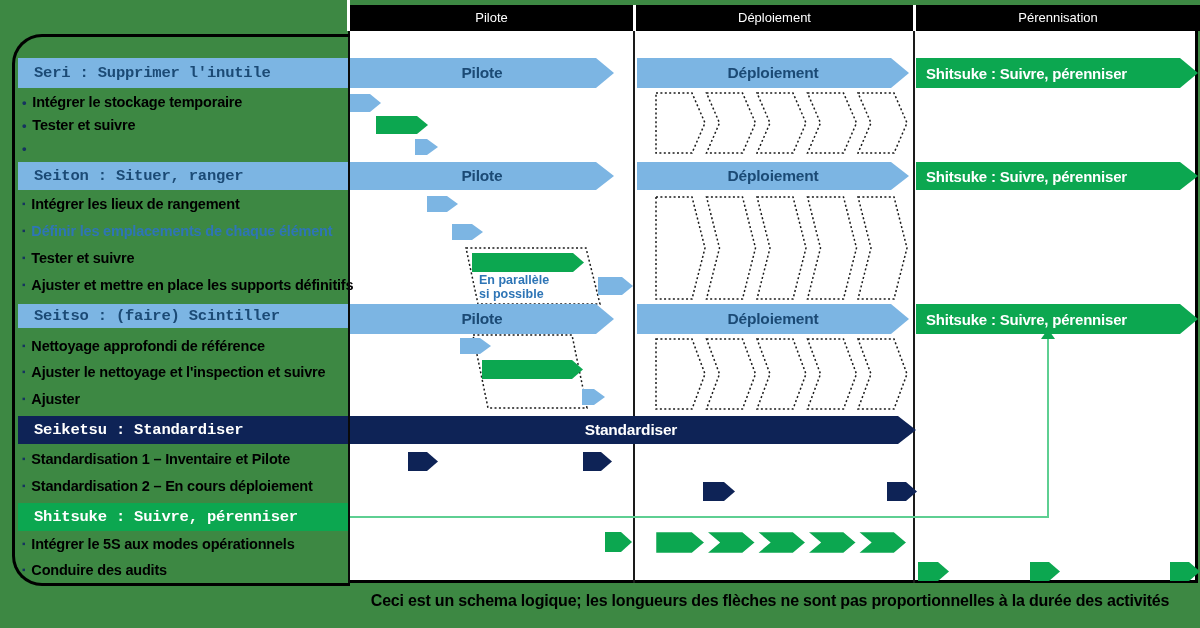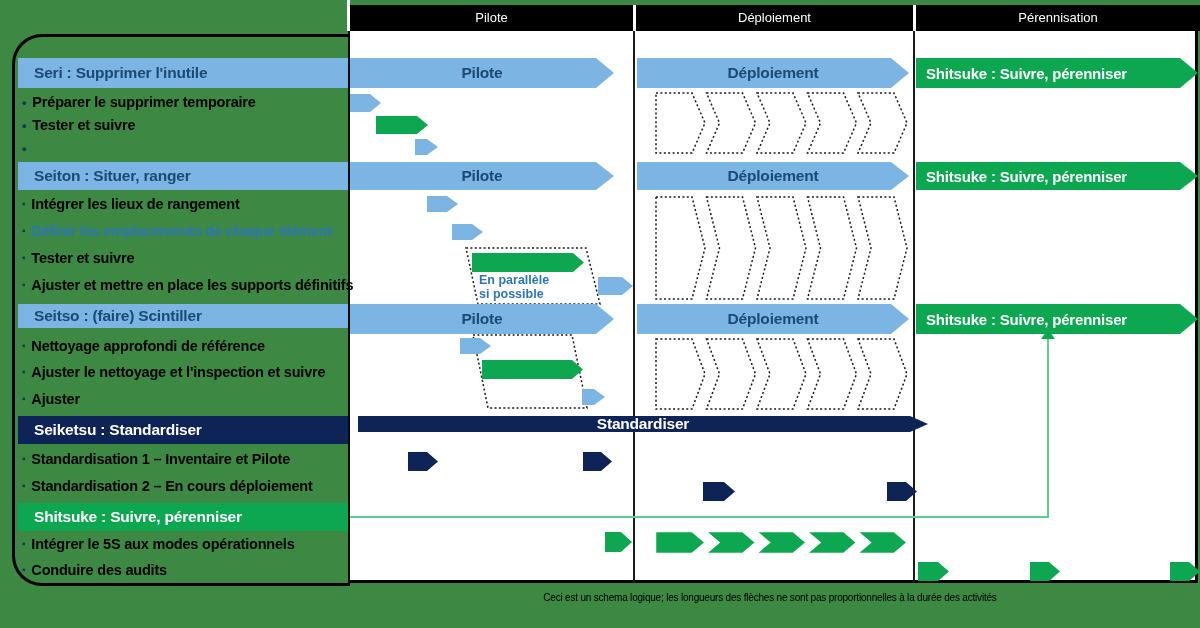--- a/index.html
+++ b/index.html
@@ -14,21 +14,21 @@
   .topbar .cell{color:#fff;font-size:13px;line-height:26px;text-align:center;background:#000;}
   .topbar .sep{width:3px;background:#fff;height:100%;}
   .topwhiteline{left:347px;top:0;width:3px;height:31px;background:#fff;z-index:4;}
   
   .chart-bg{left:350px;top:31px;width:848px;height:552px;background:#fff;border-right:3px solid #000;border-bottom:3px solid #000;box-sizing:border-box;z-index:0;}
   .vdiv{top:31px;width:2px;height:552px;background:#1a1a1a;z-index:1;}
   .leftline{left:348px;top:31px;width:2px;height:552px;background:#0a0a0a;z-index:5;}
   
   .leftbox{left:12px;top:34px;width:338px;height:552px;border:3px solid #000;border-right:none;border-radius:30px 0 0 30px;box-sizing:border-box;z-index:5;pointer-events:none;}
   
-  .band{z-index:2;display:flex;align-items:center;box-sizing:border-box;}
+  .band{z-index:2;display:flex;align-items:center;box-sizing:border-box;font-family:Liberation Mono, monospace;}
   .band.lblue{background:#7cb5e3;color:#1b4a75;}
   .band.navy{background:#0e2356;color:#fff;}
   .band.green{background:#0ca750;color:#fff;}
   .band .t{font-weight:bold;font-size:15.5px;padding-left:16px;letter-spacing:-0.2px;white-space:nowrap;}
   .arrow{z-index:2;display:flex;align-items:center;justify-content:center;box-sizing:border-box;
          clip-path:polygon(0 0,calc(100% - 18px) 0,100% 50%,calc(100% - 18px) 100%,0 100%);}
   .arrow.lblue{background:#7cb5e3;color:#1b4a75;}
   .arrow.navy{background:#0e2356;color:#fff;}
   .arrow.green{background:#0ca750;color:#fff;}
   .arrow .t{font-weight:bold;font-size:15.5px;letter-spacing:-0.2px;white-space:nowrap;}
@@ -44,21 +44,21 @@
   .task .bullet{font-size:13px;color:#16335f;margin-right:6px;line-height:1;}
   .task .bullet.sq{font-size:10px;}
   .task.blue{color:#2e75b6;}
   
   .dotted-svg{z-index:1;}
   .annot{z-index:2;color:#2e75b6;font-weight:bold;font-size:12.5px;line-height:14px;width:84px;}
   
   .conn-h{left:350px;top:516px;width:699px;height:2px;background:#5ecf92;z-index:1;}
   .conn-v{left:1047px;top:338px;width:2px;height:180px;background:#5ecf92;z-index:1;}
   .conn-head{left:1041px;top:329px;width:0;height:0;border-left:7px solid transparent;border-right:7px solid transparent;border-bottom:10px solid #0ca750;z-index:1;}
-  .caption{left:340px;top:592px;width:860px;text-align:center;color:#000;font-weight:normal;font-size:10px;letter-spacing:-0.2px;z-index:2;}
+  .caption{left:340px;top:592px;width:860px;text-align:center;color:#000;font-weight:bold;font-size:16px;letter-spacing:-0.2px;z-index:2;}
 </style>
 </head>
 <body>
 
 <div id="stage">
 
   <div class="abs topwhiteline"></div>
   <div class="abs topbar">
     <div class="cell" style="width:283px">Pilote</div>
     <div class="sep"></div>
@@ -79,21 +79,21 @@
   </div>
   <div class="abs arrow lblue" style="left:637px;top:58px;width:272px;height:30px">
     <span class="t">Déploiement</span>
   </div>
   <div class="abs arrow green leftalign" style="left:916px;top:58px;width:282px;height:30px">
     <span class="t" style="font-size:15px">Shitsuke : Suivre, pérenniser</span>
   </div>
 
   <div class="abs task" style="top:92px">
     <span class="bullet">•</span>
-    <span>Préparer le supprimer temporaire</span>
+    <span>Intégrer le stockage temporaire</span>
   </div>
   <div class="abs task" style="top:115px">
     <span class="bullet">•</span>
     <span>Tester et suivre</span>
   </div>
   <div class="abs task" style="top:138px">
     <span class="bullet">•</span>
   </div>
 
   <div class="abs sarrow blue" style="left:350px;top:94px;width:31px;height:18px"></div>
@@ -200,21 +200,21 @@
       <path d="M51.5 1 H87.5 L100.5 36 L87.5 71 H51.5 L64.5 36 Z"></path>
       <path d="M102 1 H138 L151 36 L138 71 H102 L115 36 Z"></path>
       <path d="M152.5 1 H188.5 L201.5 36 L188.5 71 H152.5 L165.5 36 Z"></path>
       <path d="M203 1 H239 L252 36 L239 71 H203 L216 36 Z"></path>
     </g>
   </svg>
 
   <div class="abs band navy" style="left:18px;top:416px;width:332px;height:28px">
     <span class="t">Seiketsu : Standardiser</span>
   </div>
-  <div class="abs arrow navy" style="left:358px;top:416px;width:570px;height:16px">
+  <div class="abs arrow navy" style="left:346px;top:416px;width:570px;height:28px">
     <span class="t">Standardiser</span>
   </div>
 
   <div class="abs task" style="top:449px">
     <span class="bullet sq">▪</span>
     <span>Standardisation 1 – Inventaire et Pilote</span>
   </div>
   <div class="abs task" style="top:476px">
     <span class="bullet sq">▪</span>
     <span>Standardisation 2 – En cours déploiement</span>

